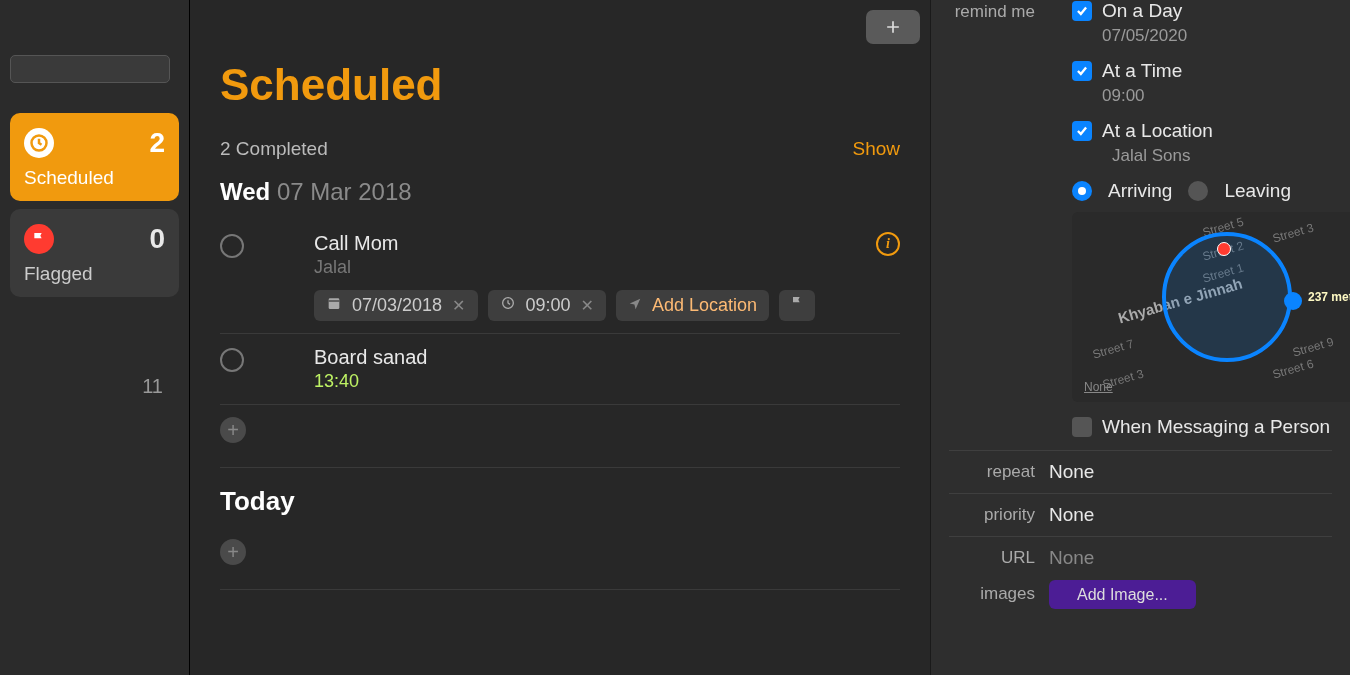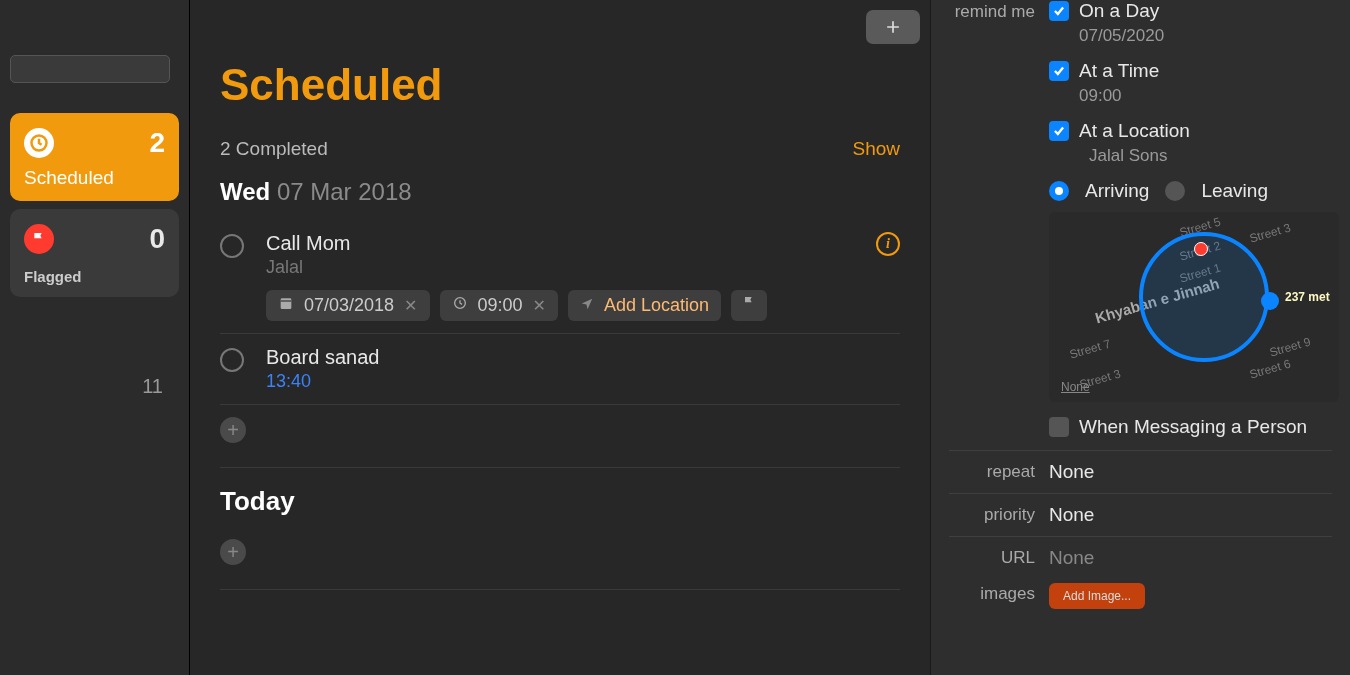--- a/index.html
+++ b/index.html
@@ -7,53 +7,53 @@
 .sidebar { width: 190px; background: #2b2b2b; padding: 10px 10px; border-right: 1px solid #000; }
 .search-field { width: 160px; height: 28px; background: #3a3a3a; border: 1px solid #555; border-radius: 5px; margin: 45px 0 30px 0; }
 .sb-item { display: flex; align-items: center; justify-content: space-between; padding: 10px 12px; border-radius: 10px; margin-bottom: 8px; cursor: pointer; }
 .sb-item.scheduled { background: #f19a0e; color: #fff; height: 88px; flex-direction: column; align-items: stretch; padding: 14px 14px 12px 14px; }
 .sb-item.scheduled .top { display: flex; justify-content: space-between; align-items: center; }
 .sb-item.scheduled .label { font-size: 19px; font-weight: 500; margin-top: auto; }
 .sb-icon-circle { width: 30px; height: 30px; border-radius: 50%; display: flex; align-items: center; justify-content: center; }
 .sb-item.scheduled .sb-icon-circle { background: #fff; }
 .sb-item.flagged { background: #3a3a3a; color: #e8e8e8; height: 88px; flex-direction: column; align-items: stretch; padding: 14px 14px 12px 14px; }
 .sb-item.flagged .top { display: flex; justify-content: space-between; align-items: center; }
-.sb-item.flagged .label { font-size: 15px; font-weight: 700; margin-top: auto; color: #ccc; }
+.sb-item.flagged .label { font-size: 19px; font-weight: 400; margin-top: auto; color: #ccc; }
 .sb-item.flagged .sb-icon-circle { background: #ff3b30; }
 .sb-count { font-size: 28px; font-weight: 700; }
 .list-count { text-align: right; padding: 70px 16px 0 0; color: #999; font-size: 20px; }
 
 .main { flex: 1; padding: 0 30px; position: relative; }
 .toolbar-add { position: absolute; right: 10px; top: 10px; width: 54px; height: 34px; background: #5a5a5a; border-radius: 7px; display: flex; align-items: center; justify-content: center; cursor: pointer; }
 .title { font-size: 44px; font-weight: 700; color: #f19a0e; margin-top: 60px; margin-bottom: 28px; }
 .completed-row { display: flex; justify-content: space-between; align-items: center; font-size: 19px; color: #bbb; margin-bottom: 18px; }
 .completed-row .show { color: #f19a0e; cursor: pointer; }
 .date-header { font-size: 24px; font-weight: 600; color: #fff; margin-bottom: 14px; }
 .date-header .rest { color: #8a8a8a; font-weight: 500; }
 
-.task { display: flex; align-items: flex-start; padding: 12px 0; border-bottom: 1px solid #3a3a3a; position: relative; }
+.task { display: flex; align-items: flex-start; padding: 12px 0; border-bottom: 1px solid #3a3a3a; position: relative; gap: 48px; }
 .radio { width: 24px; height: 24px; border: 2px solid #777; border-radius: 50%; margin-right: 22px; margin-top: 2px; flex-shrink: 0; cursor: pointer; }
 .task-body { flex: 1; }
 .task-title { font-size: 20px; color: #e8e8e8; }
 .task-notes { font-size: 18px; color: #777; margin-top: 2px; }
-.task-time { font-size: 18px; color: #3b82f6; margin-top: 2px; }
+.task-time { font-size: 18px; color: #bef264; margin-top: 2px; }
 .info-btn { width: 24px; height: 24px; border: 2px solid #f19a0e; border-radius: 50%; color: #f19a0e; display: flex; align-items: center; justify-content: center; font-size: 14px; font-weight: 600; cursor: pointer; font-family: Georgia, serif; font-style: italic; }
 
 .chips { display: flex; gap: 10px; margin-top: 12px; }
 .chip { background: #3e3e3e; border-radius: 6px; height: 31px; display: flex; align-items: center; padding: 0 12px; gap: 10px; color: #ccc; font-size: 18px; cursor: pointer; }
 .chip .x { color: #888; cursor: pointer; font-size: 16px; }
 .chip.loc { color: #fdba74; }
 .chip.flag { padding: 0 10px; }
 
 .add-row { padding: 12px 0 24px 0; border-bottom: 1px solid #3a3a3a; }
 .add-circle { width: 26px; height: 26px; border-radius: 50%; background: #4a4a4a; display: flex; align-items: center; justify-content: center; color: #888; cursor: pointer; font-size: 20px; }
 .today-header { font-size: 26px; font-weight: 700; color: #fff; margin: 18px 0 10px 0; }
 
 .inspector { width: 420px; background: #2e2e2e; padding: 0 18px 18px 18px; border-left: 1px solid #1a1a1a; overflow: hidden; }
-.insp-row { display: flex; align-items: flex-start; margin-bottom: 8px; }
+.insp-row { display: flex; align-items: flex-start; margin-bottom: 8px; gap: 23px; }
 .insp-label { width: 100px; text-align: right; color: #aaa; font-size: 17px; padding-right: 14px; padding-top: 2px; flex-shrink: 0; }
 .insp-val { flex: 1; color: #e8e8e8; font-size: 19px; }
 .insp-sub { color: #9a9a9a; font-size: 17px; margin-top: 2px; }
 .check { width: 20px; height: 20px; background: #0a84ff; border-radius: 4px; display: inline-flex; align-items: center; justify-content: center; margin-right: 10px; vertical-align: middle; flex-shrink: 0; }
 .check.off { background: #555; }
 .check svg { width: 14px; height: 14px; }
 .opt-line { display: flex; align-items: center; margin-bottom: 4px; }
 .opt-block { margin-bottom: 14px; }
 
 .radio-row { display: flex; align-items: center; gap: 16px; margin: 6px 0 10px 0; }
@@ -64,21 +64,21 @@
 .map { width: 290px; height: 190px; background: #2a2a2a; border-radius: 6px; position: relative; overflow: hidden; margin-bottom: 14px; }
 .map .street { position: absolute; color: #777; font-size: 12px; transform: rotate(-16deg); white-space: nowrap; }
 .map .geofence { position: absolute; width: 130px; height: 130px; border: 4px solid #0a84ff; border-radius: 50%; left: 90px; top: 20px; background: rgba(10,132,255,0.15); }
 .map .pin { position: absolute; width: 14px; height: 14px; background: #ff3b30; border-radius: 50%; left: 145px; top: 30px; border: 1px solid #fff; }
 .map .handle { position: absolute; width: 18px; height: 18px; background: #0a84ff; border-radius: 50%; left: 212px; top: 80px; }
 .map .dist { position: absolute; left: 236px; top: 78px; color: #fef9c3; font-size: 12px; font-weight: 600; }
 .map .legal { position: absolute; left: 12px; bottom: 8px; color: #888; font-size: 12px; text-decoration: underline; }
 
 .simple-row { display: flex; align-items: center; padding: 10px 0; border-top: 1px solid #3f3f3f; }
 .simple-row .insp-label { padding-top: 0; }
-.add-img-btn { background: #c2410c; border-radius: 6px; padding: 6px 14px; color: #ddd; cursor: pointer; font-size: 12px; }
+.add-img-btn { background: #4c1d95; border-radius: 6px; padding: 6px 28px; color: #ddd; cursor: pointer; font-size: 16px; }
 .none { color: #888; }
 </style>
 </head>
 <body>
 
 <div class="sidebar">
   <div class="search-field"></div>
 
   <div class="sb-item scheduled">
     <div class="top">

